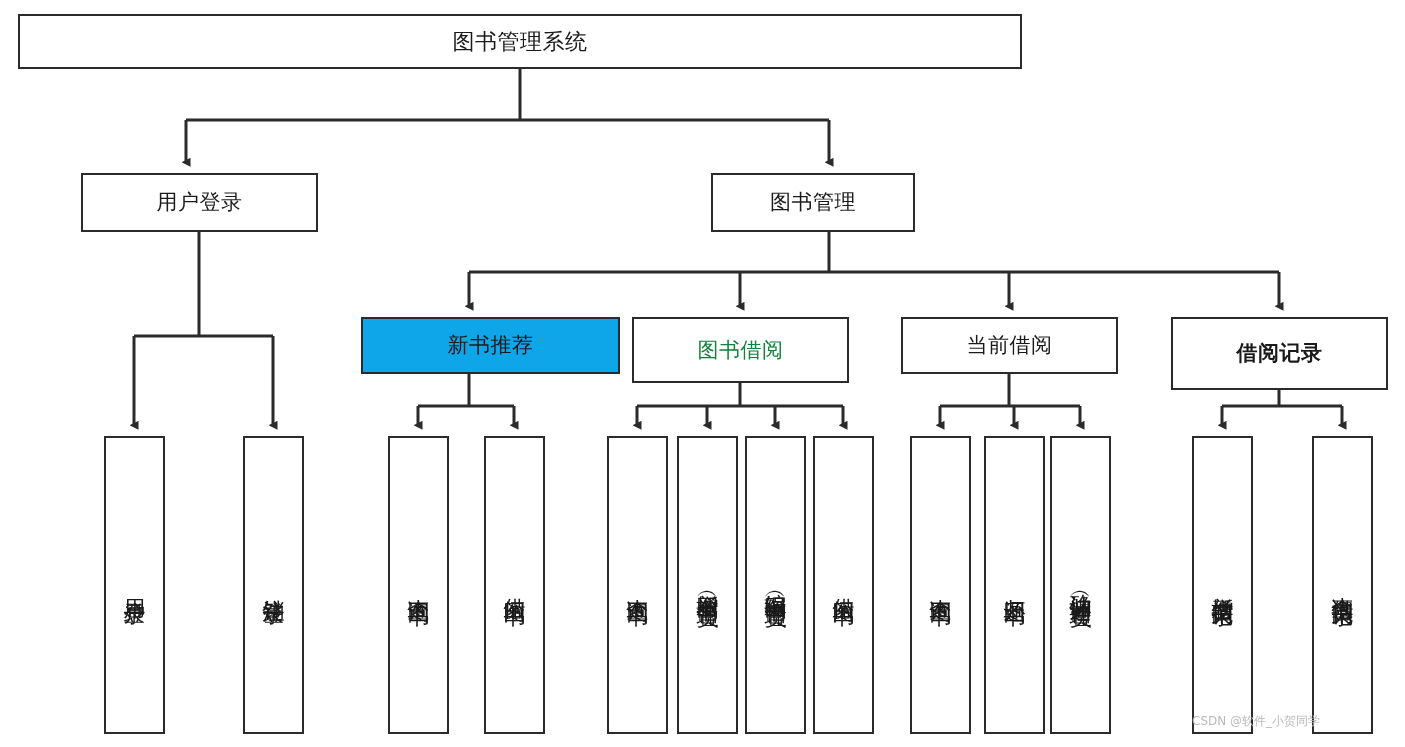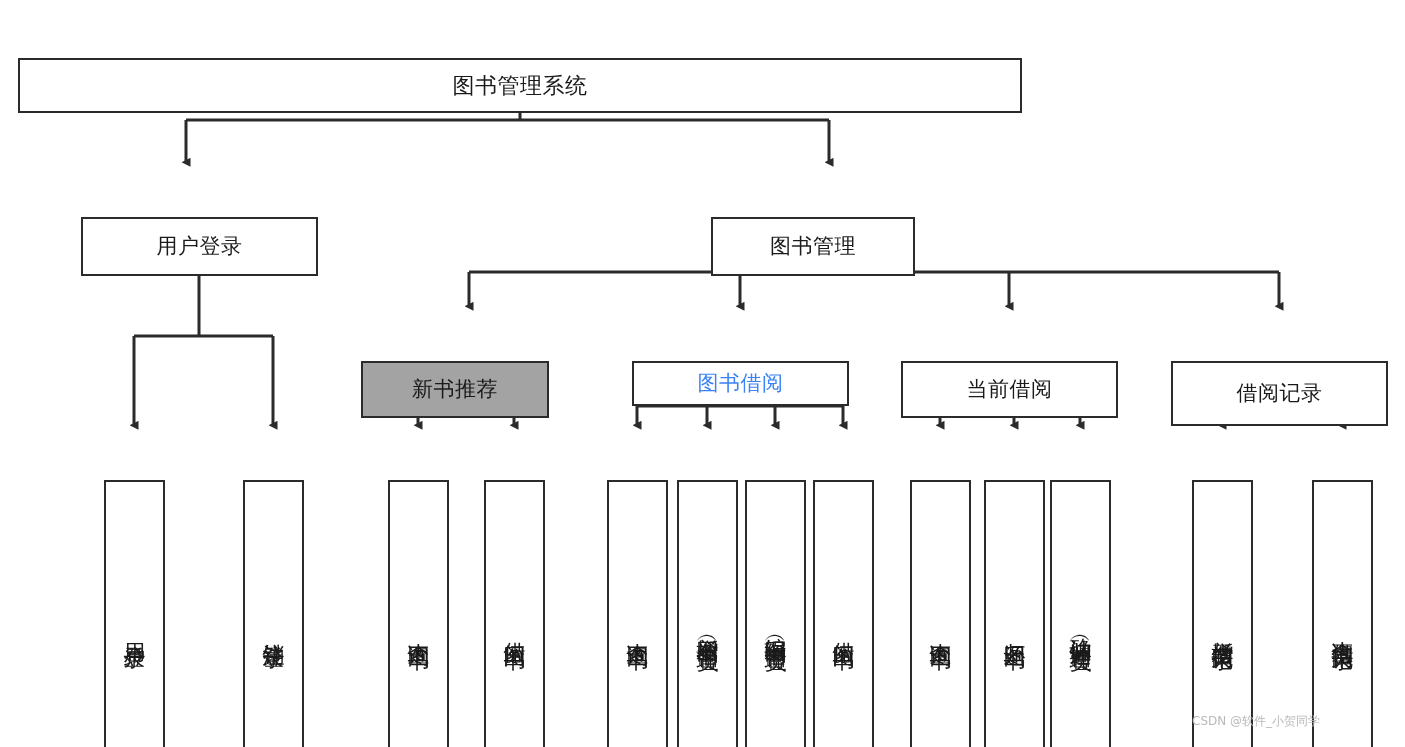--- a/index.html
+++ b/index.html
@@ -29,21 +29,20 @@
   .node {
     position: absolute;
     box-sizing: border-box;
     background: #ffffff;
     border: 2px solid #c2410c;
     display: flex;
     align-items: center;
     justify-content: center;
     color: #1a1a1a;
     z-index: 2;
-    margin-top: 44px;
   }
   .node .label {
     display: block;
     text-align: center;
     line-height: 1.18;
     white-space: nowrap;
   }
   
   .node.h .label {
     font-size: 21px;
@@ -136,30 +135,30 @@
     <span class="label">图书管理系统</span>
   </div>
 
   <div class="node h" style="left: 81px; top: 173px; width: 237px; height: 59px; border-color: rgb(43, 43, 43); background: rgb(255, 255, 255); color: rgb(26, 26, 26);">
     <span class="label">用户登录</span>
   </div>
   <div class="node h" style="left: 711px; top: 173px; width: 204px; height: 59px; border-color: rgb(43, 43, 43); background: rgb(255, 255, 255); color: rgb(26, 26, 26);">
     <span class="label">图书管理</span>
   </div>
 
-  <div class="node h" style="left: 361px; top: 317px; width: 188px; height: 57px; border-color: rgb(43, 43, 43); background: #a3a3a3; color: rgb(26, 26, 26);">
+  <div class="node h" style="left: 361px; top: 317px; width: 259px; height: 57px; border-color: rgb(43, 43, 43); background: #0ea5e9; color: rgb(26, 26, 26);">
     <span class="label">新书推荐</span>
   </div>
-  <div class="node h" style="left: 632px; top: 317px; width: 217px; height: 45px; border-color: rgb(43, 43, 43); background: rgb(255, 255, 255); color: #3b82f6;">
+  <div class="node h" style="left: 632px; top: 317px; width: 217px; height: 66px; border-color: rgb(43, 43, 43); background: rgb(255, 255, 255); color: #15803d;">
     <span class="label">图书借阅</span>
   </div>
   <div class="node h" style="left: 901px; top: 317px; width: 217px; height: 57px; border-color: rgb(43, 43, 43); background: rgb(255, 255, 255); color: rgb(26, 26, 26);">
     <span class="label">当前借阅</span>
   </div>
-  <div class="node h" style="left: 1171px; top: 317px; width: 217px; height: 65px; border-color: rgb(43, 43, 43); background: rgb(255, 255, 255); color: rgb(26, 26, 26);">
+  <div class="node h" style="left: 1171px; top: 317px; width: 217px; height: 73px; border-color: rgb(43, 43, 43); background: rgb(255, 255, 255); color: rgb(26, 26, 26); font-weight: bold;">
     <span class="label">借阅记录</span>
   </div>
 
   <div class="node v" style="left: 104px; top: 436px; width: 61px; height: 298px; border-color: rgb(43, 43, 43); background: rgb(255, 255, 255); color: rgb(26, 26, 26);">
     <span class="label">用户登录</span>
   </div>
   <div class="node v" style="left: 243px; top: 436px; width: 61px; height: 298px; border-color: rgb(43, 43, 43); background: rgb(255, 255, 255); color: rgb(26, 26, 26);">
     <span class="label">注销登录</span>
   </div>
   <div class="node v" style="left: 388px; top: 436px; width: 61px; height: 298px; border-color: rgb(43, 43, 43); background: rgb(255, 255, 255); color: rgb(26, 26, 26);">

